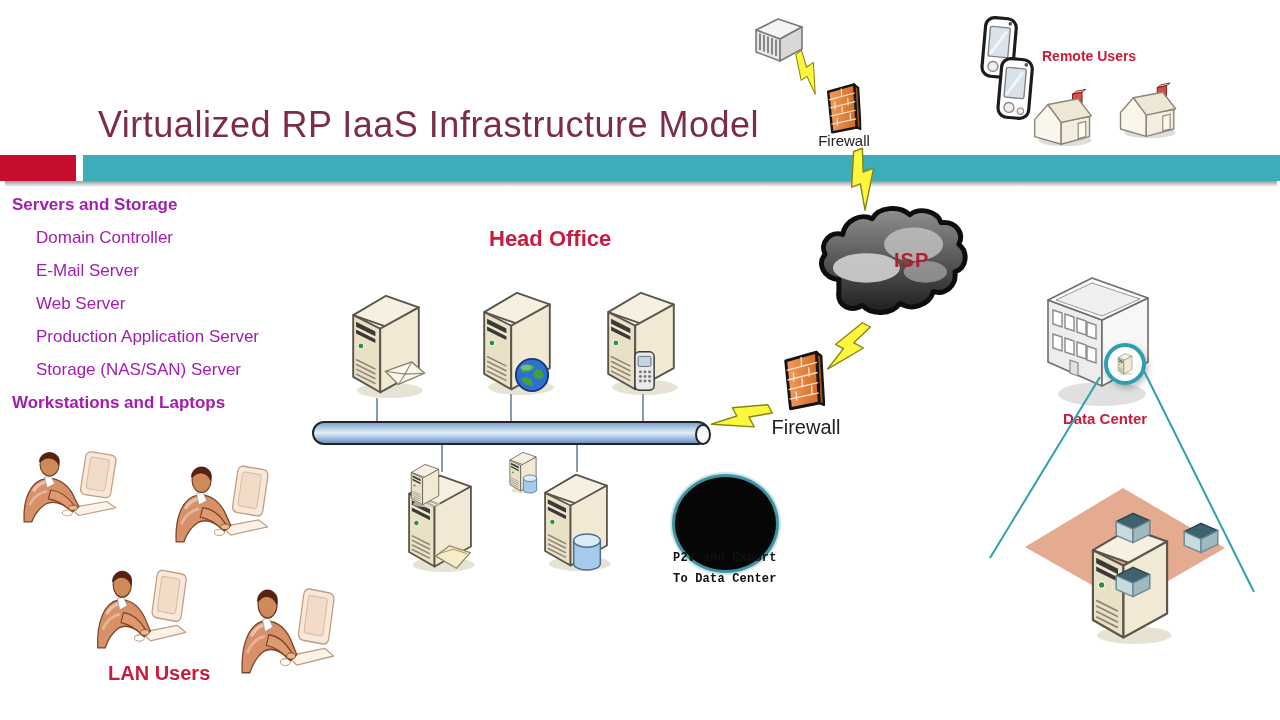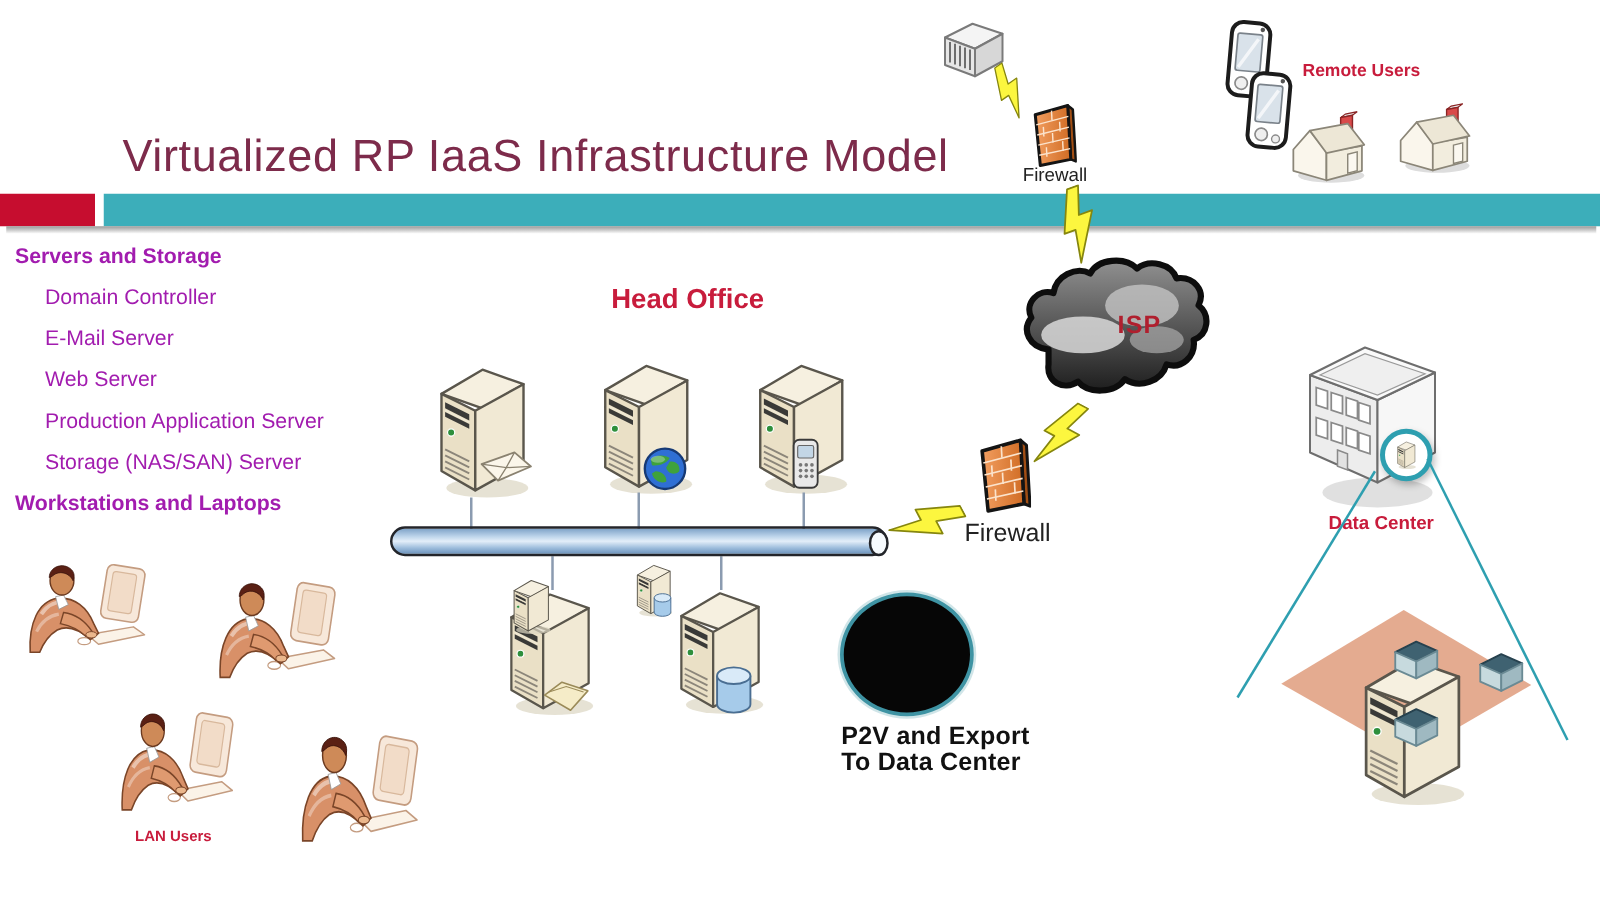--- a/index.html
+++ b/index.html
@@ -14,26 +14,26 @@
                background:linear-gradient(180deg,#9a9a9a 0%,#cfcfcf 55%,rgba(255,255,255,0) 100%);}
   
   .left-panel{left:12px;top:188px;width:300px;color:#a21caf;}
   .lp-heading{font-size:17px;font-weight:bold;line-height:33px;white-space:nowrap;}
   .lp-item{font-size:17px;line-height:33px;padding-left:24px;white-space:nowrap;}
   
   .red-label{color:#C81C3C;font-weight:bold;}
   .head-office{left:449px;top:226px;font-size:22px;margin-left:40px;}
   .remote-label{left:1042px;top:48px;font-size:14px;}
   .dc-label{left:1050px;top:410px;width:110px;text-align:center;font-size:15px;}
-  .lan-label{left:108px;top:662px;font-size:12px;}
+  .lan-label{left:108px;top:662px;font-size:20px;}
   .isp-label{left:862px;top:249px;font-size:20px;font-weight:bold;color:#B01F2E;letter-spacing:1px;margin-left:32px;}
   .fw-label{color:#222;text-align:center;white-space:nowrap;}
   .fw-label-top{left:806px;top:132px;width:76px;font-size:15px;}
   .fw-label-mid{left:760px;top:416px;width:92px;font-size:20px;}
-  .p2v-note{left:673px;top:579px;font-size:20px;font-weight:bold;color:#111;line-height:21px;letter-spacing:.2px;}
+  .p2v-note{left:673px;top:548px;font-size:12px;font-weight:bold;color:#111;line-height:21px;letter-spacing:.2px;font-family:Liberation Mono, monospace;}
   
   .conn{background:#8b9bb0;width:2px;}
   .bus{left:312px;top:421px;width:398px;height:24px;border:2px solid #23252a;border-radius:13px;
        background:linear-gradient(180deg,#7FA3C8 0%,#BBD3EA 30%,#E3EEF9 50%,#9FBEDD 76%,#6D94BD 100%);
        box-sizing:border-box;}
   .bus::after{content:"";position:absolute;right:-3px;top:1px;width:12px;height:17px;border:2px solid #23252a;
        border-radius:50%;background:#f6fafd;}
   .p2v-circle{left:672px;top:474px;width:107px;height:99px;border-radius:50%;background:#060606;
        border:3px solid #3E93A3;box-shadow:0 0 0 2px rgba(120,180,190,.35);box-sizing:border-box;}
   .dc-node{left:1104px;top:343px;width:42px;height:42px;border-radius:50%;background:#ffffff;

